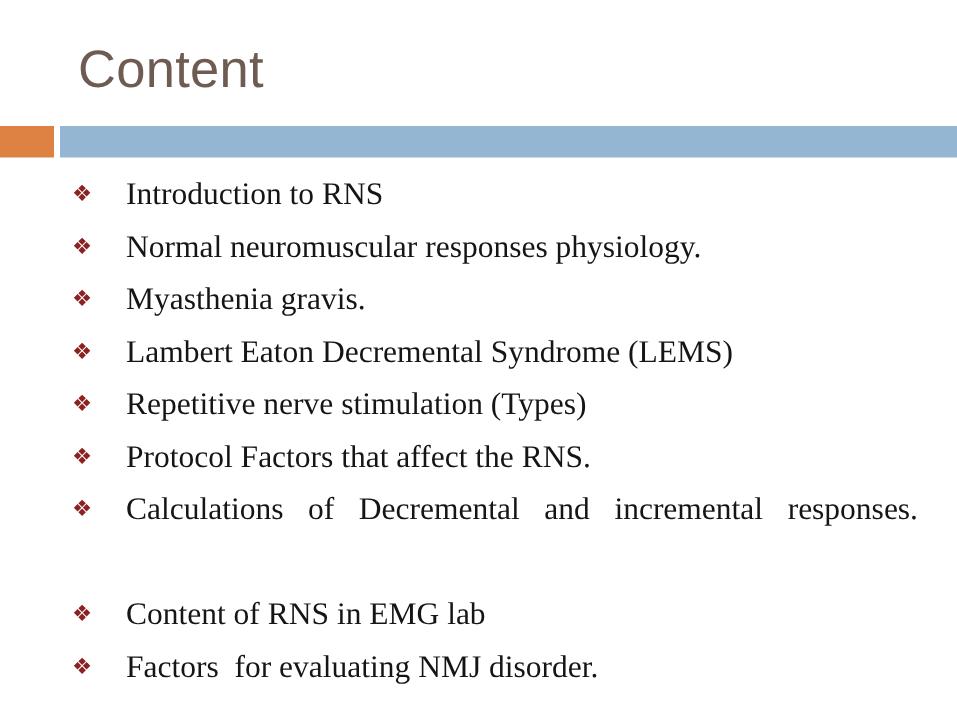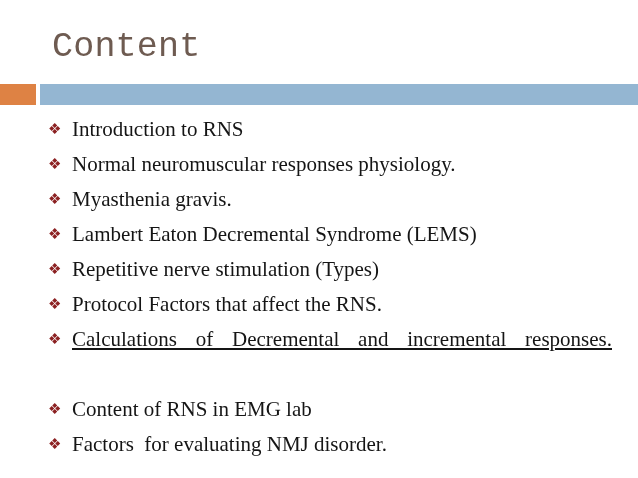--- a/index.html
+++ b/index.html
@@ -19,21 +19,21 @@
     width: 638px;
     height: 478px;
     background: #ffffff;
   }
 
   
   .slide-title {
     position: absolute;
     left: 52px;
     top: 26px;
-    font-family: Liberation Mono, monospace;
+    font-family: Liberation Sans, sans-serif;
     font-size: 35px;
     line-height: 42px;
     font-weight: 400;
     color: #6E5B51;
     letter-spacing: 0.2px;
     white-space: nowrap;
   }
 
   
   .bar-row {
@@ -76,21 +76,20 @@
     margin: 0 0 0 0;
     font-size: 21px;
     line-height: 35px;
     color: #151515;
     text-align: left;
   }
   .bullet-item.justified .item-text {
     display: block;
     text-align: justify;
     text-justify: inter-word;
-    text-decoration: underline;
   }
   .bullet-item.justified .item-text::after {
     content: "";
     display: inline-block;
     width: 100%;
   }
   .bullet-glyph {
     position: absolute;
     left: 2px;
     top: 0;
@@ -98,20 +97,21 @@
     font-family: "DejaVu Sans", sans-serif;
     font-size: 15px;
     line-height: 35px;
     color: #8C2122;
     text-align: left;
     pointer-events: none;
   }
   .item-text {
     display: inline;
     white-space: pre-wrap;
+    margin-left: 12px;
   }
 </style>
 </head>
 <body>
 
 <div class="slide">
 
   <div class="slide-title">Content</div>
 
   <div class="bar-row">

